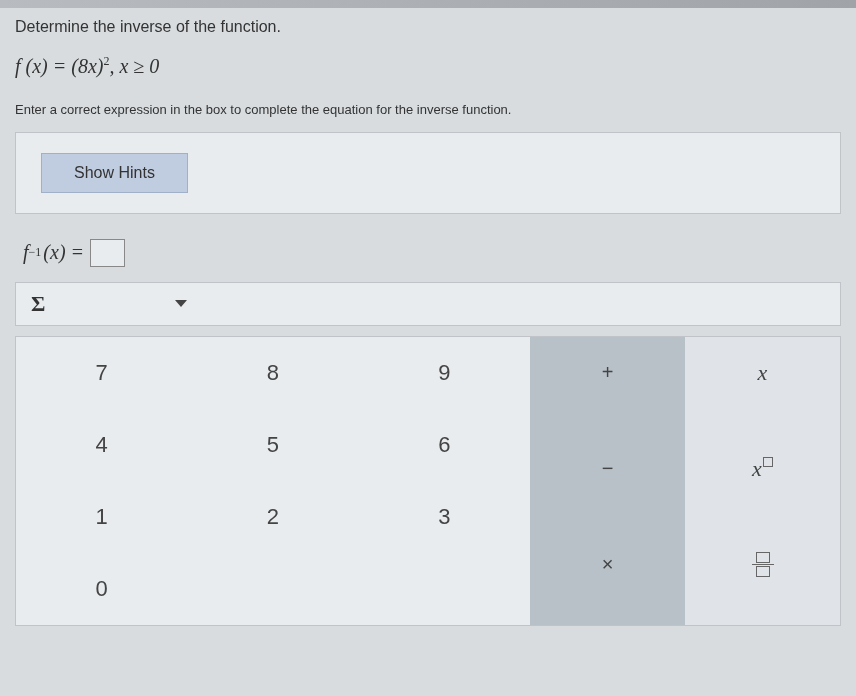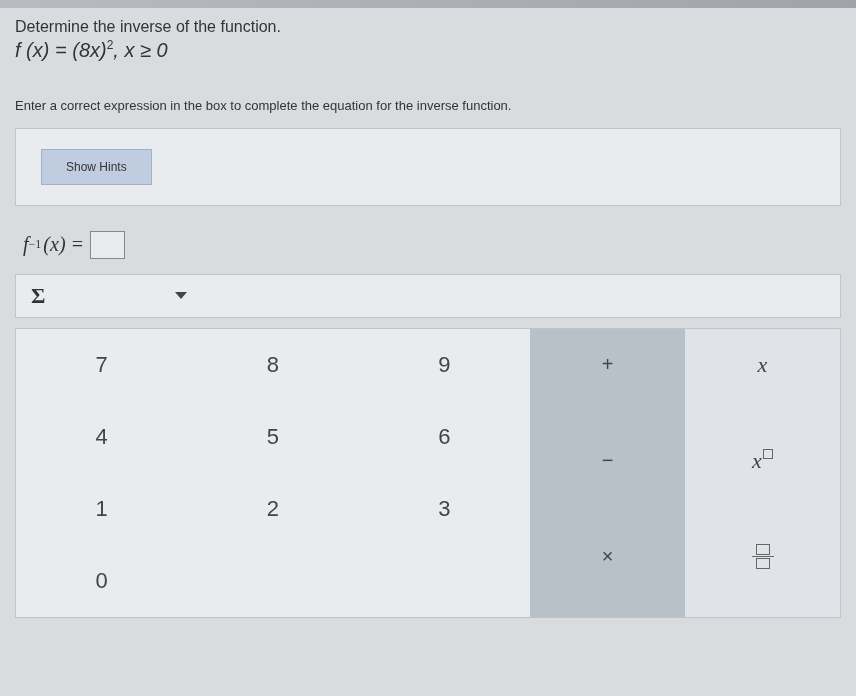--- a/index.html
+++ b/index.html
@@ -15,45 +15,45 @@
       width: 100%;
       height: 8px;
       background: linear-gradient(to right, #b8bcc0, #a0a4a8);
     }
     .content {
       padding: 10px 15px;
     }
     .problem-text {
       font-size: 16px;
       color: #333;
-      margin-bottom: 2px;
+      margin-bottom: 18px;
     }
     .formula {
       font-size: 20px;
-      font-family: Liberation Sans, sans-serif;
+      font-family: Liberation Serif, serif;
       font-style: italic;
-      margin-bottom: 36px;
+      margin-bottom: 24px;
     }
     .formula sup { font-size: 12px; font-style: normal; }
     .instruction {
       font-size: 13px;
       color: #333;
       margin-bottom: 15px;
     }
     .hints-box {
       border: 1px solid #c0c4c8;
       background: #e8ecef;
       padding: 20px 25px;
       margin-bottom: 25px;
     }
     .hints-btn {
       background: #c0cce0;
       border: 1px solid #a0b0c8;
-      padding: 10px 24px;
-      font-size: 12px;
+      padding: 10px 32px;
+      font-size: 16px;
       color: #333;
       cursor: pointer;
     }
     .answer-row {
       display: flex;
       align-items: center;
       font-family: 'Times New Roman', serif;
       font-style: italic;
       font-size: 20px;
       margin-bottom: 15px;

